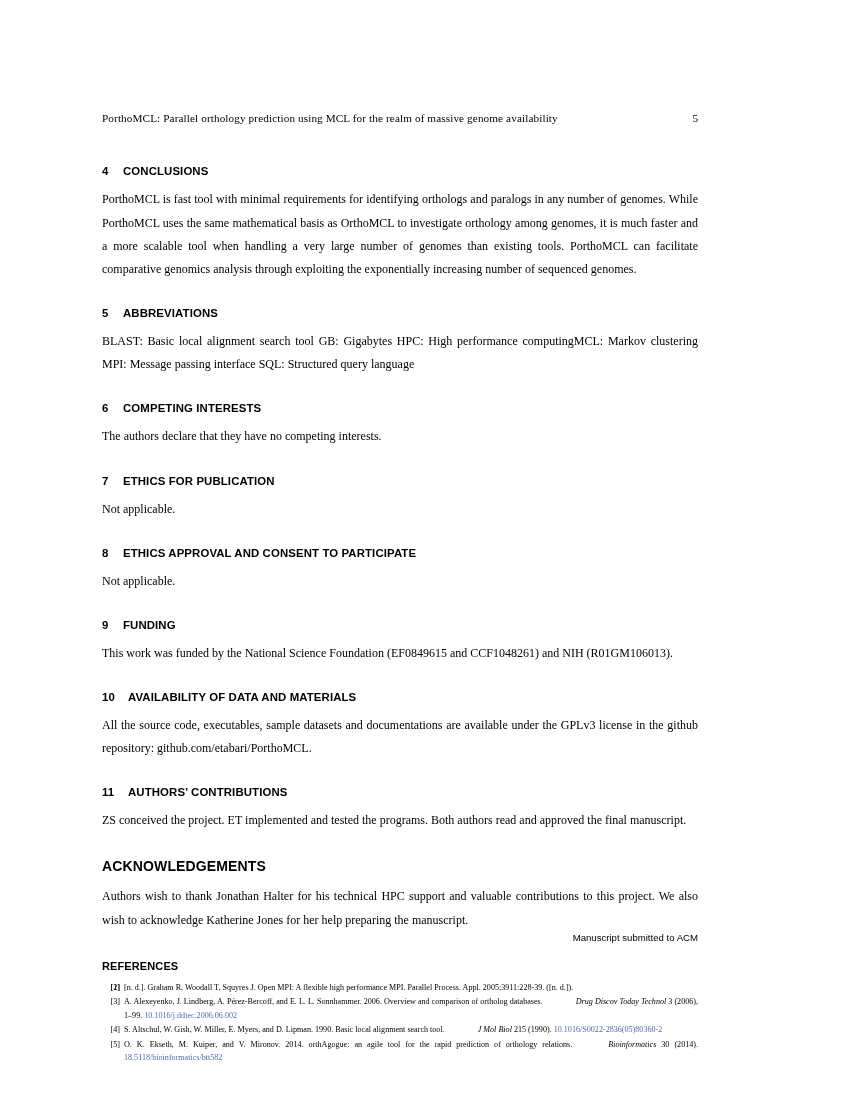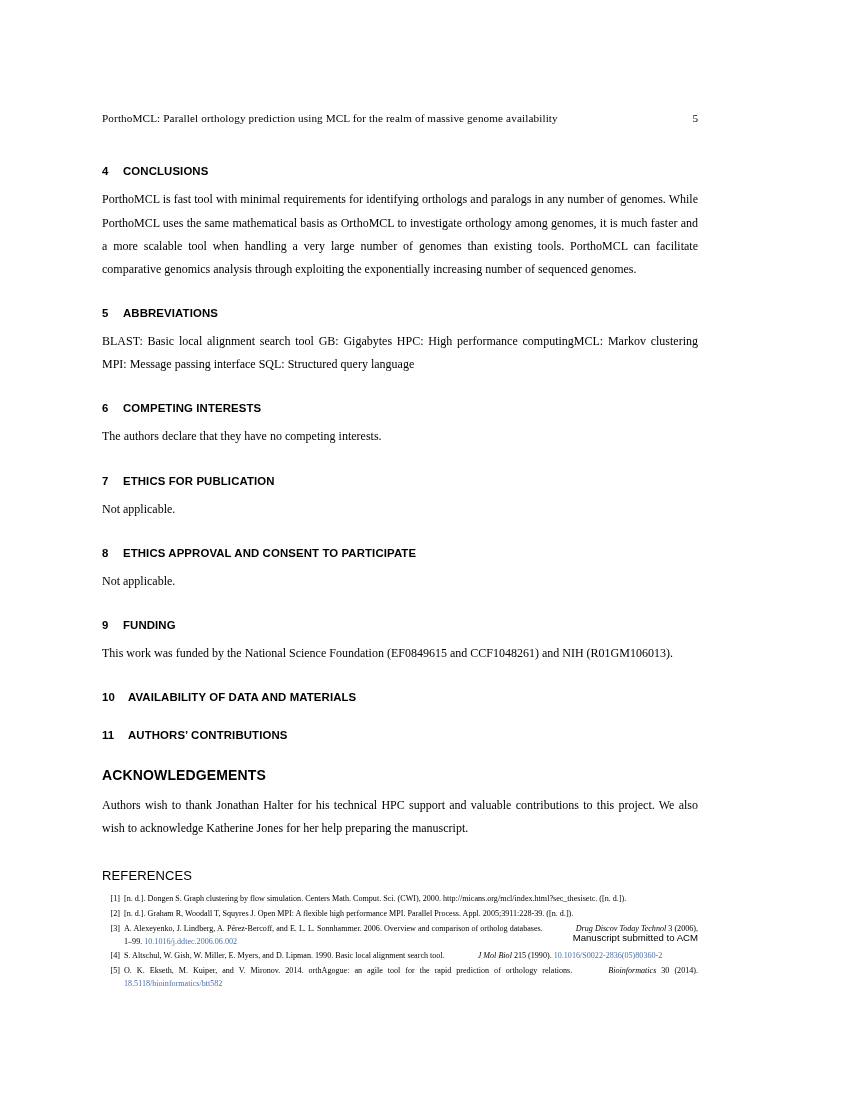--- a/index.html
+++ b/index.html
@@ -86,22 +86,22 @@
     line-height: 1.93;
     margin: 0;
     text-align: justify;
     text-justify: inter-word;
     hyphens: manual;
   }
 
   
   .ref-heading {
     font-family: "Liberation Sans", sans-serif;
-    font-weight: normal;
-    font-size: 13px;
+    font-weight: bold;
+    font-size: 11px;
     margin: 0;
     letter-spacing: 0.01em;
   }
   .ref-head-block {
     margin-top: 28px;
     margin-bottom: 9px;
   }
   .reflist {
     list-style: none;
     margin: 0;
@@ -177,35 +177,37 @@
           <div class="sec-heading"><span class="sec-num">8</span><span>ETHICS APPROVAL AND CONSENT TO PARTICIPATE</span></div>
         </div>
         <p class="body">Not applicable.</p>
         <div class="h-block">
           <div class="sec-heading"><span class="sec-num">9</span><span>FUNDING</span></div>
         </div>
         <p class="body">This work was funded by the National Science Foundation (EF0849615 and CCF1048261) and NIH (R01GM106013).</p>
         <div class="h-block">
           <div class="sec-heading"><span class="sec-num wide">10</span><span>AVAILABILITY OF DATA AND MATERIALS</span></div>
         </div>
+        <p class="body">All the source code, executables, sample datasets and documentations are available under the GPLv3 license in the github repository: github.com/etabari/PorthoMCL.</p>
         <div class="h-block">
           <div class="sec-heading"><span class="sec-num wide">11</span><span>AUTHORS’ CONTRIBUTIONS</span></div>
         </div>
+        <p class="body">ZS conceived the project. ET implemented and tested the programs. Both authors read and approved the final manuscript.</p>
       </div>
 
     <div class="h-block">
       <div class="h-nonum">ACKNOWLEDGEMENTS</div>
     </div>
     <p class="body">Authors wish to thank Jonathan Halter for his technical HPC support and valuable contributions to this project. We also wish to acknowledge Katherine Jones for her help preparing the manuscript.</p>
 
     <div class="ref-head-block">
       <div class="ref-heading">REFERENCES</div>
     </div>
     <ul class="reflist" id="reflist">
-        <li class="refitem"><span class="refnum">[1]</span><span>[n. d.]. Dongen S. Graph clustering by flow simulation. Centers Math. Comput. Sci. (CWI), 2000. http://micans.org/mcl/index.html?sec_thesisetc. ([n. d.]).</span></li>
+        <li class="refitem"><span class="refnum">[1]</span></li>
         <li class="refitem"><span class="refnum">[2]</span><span>[n. d.]. Graham R, Woodall T, Squyres J. Open MPI: A flexible high performance MPI. Parallel Process. Appl. 2005;3911:228-39. ([n. d.]).</span></li>
         <li class="refitem"><span class="refnum">[3]</span><span>A. Alexeyenko, J. Lindberg, A. Pérez-Bercoff, and E. L. L. Sonnhammer. 2006. Overview and comparison of ortholog databases. </span><i>Drug Discov Today Technol</i><span> 3 (2006), 1–99. </span><span class="doi">10.1016/j.ddtec.2006.06.002</span></li>
         <li class="refitem"><span class="refnum">[4]</span><span>S. Altschul, W. Gish, W. Miller, E. Myers, and D. Lipman. 1990. Basic local alignment search tool. </span><i>J Mol Biol</i><span> 215 (1990). </span><span class="doi">10.1016/S0022-2836(05)80360-2</span></li>
         <li class="refitem"><span class="refnum">[5]</span><span>O. K. Ekseth, M. Kuiper, and V. Mironov. 2014. orthAgogue: an agile tool for the rapid prediction of orthology relations. </span><i>Bioinformatics</i><span> 30 (2014). </span><span class="doi">18.5118/bioinformatics/btt582</span></li>
       </ul>
 
   </div>
 
   <div class="footer">
     <span>Manuscript submitted to ACM</span>

